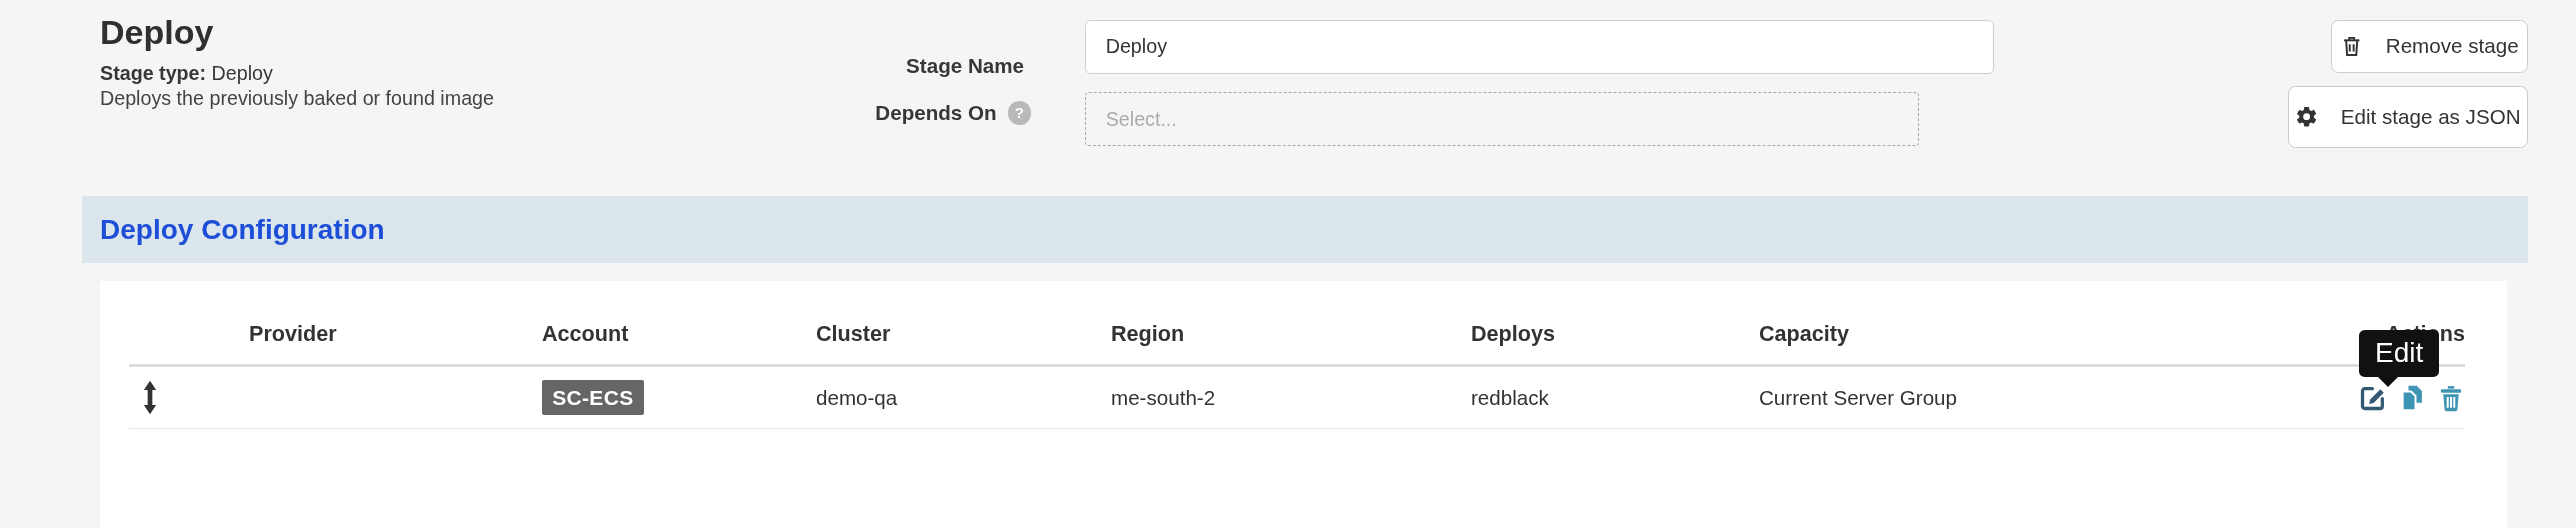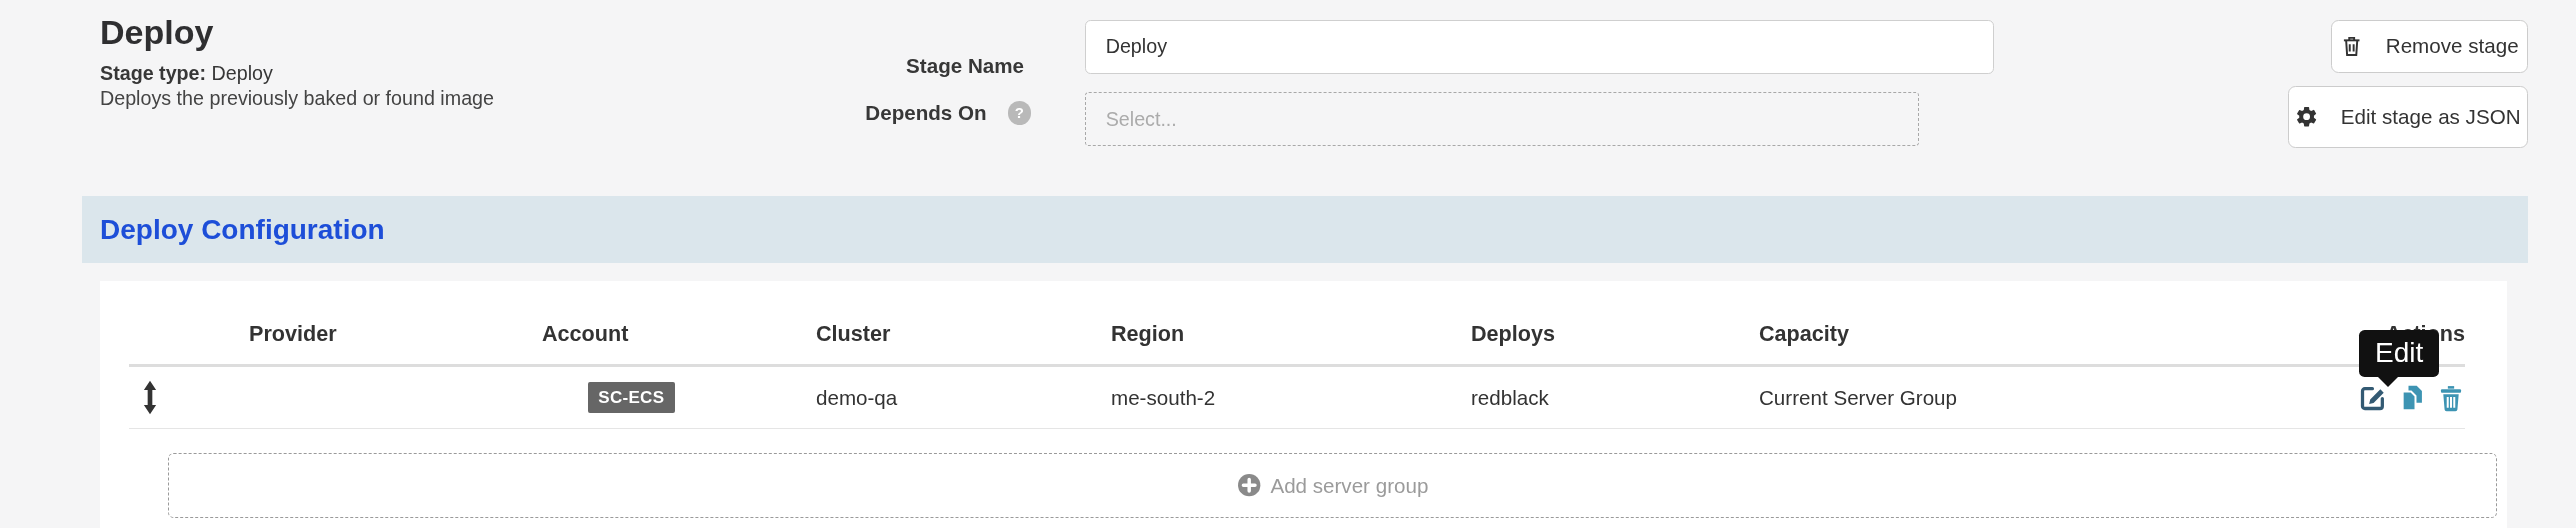--- a/index.html
+++ b/index.html
@@ -15,21 +15,21 @@
   
   .stage-summary { position:absolute; left:100px; top:11.2px; width:731px; }
   .stage-title { font-size:34px; font-weight:700; color:#2f2f31; line-height:1.25; }
   .stage-type-line { font-size:19.7px; margin-top:8.4px; color:#373737; }
   .stage-type-line b { font-weight:700; }
   .stage-desc { font-size:19.7px; margin-top:2px; color:#444; }
 
   
   .lbl { position:absolute; font-size:20.6px; font-weight:700; color:#373737; text-align:right; }
   .lbl-stage-name { left:750px; top:34px; width:274px;margin-top:20px; }
-  .lbl-depends { left:712px; top:101px; width:319px; display:flex; justify-content:flex-end; align-items:center; gap:21px; }
+  .lbl-depends { left:712px; top:101px; width:319px; display:flex; justify-content:flex-end; align-items:center; gap:11px; }
   .q-icon { width:23.4px; height:23.4px; border-radius:50%; background:#b9b9b9; color:#fff;
             display:inline-flex; align-items:center; justify-content:center; flex:0 0 auto; }
   .q-icon::after { content:"?"; font-size:15px; font-weight:700; line-height:1; }
   .stage-name-input {
     position:absolute; left:1085px; top:19.7px; width:909px; height:54px;
     border:0.9px solid #cfcfcf; border-radius:5.6px; background:#fff;
     font-family:"Liberation Sans", sans-serif; font-size:19.7px; color:#333; padding:0 19.7px;
   }
   .depends-select {
     position:absolute; left:1085px; top:92px; width:834px; height:54px;
@@ -55,22 +55,22 @@
 
   .cfg-table { position:absolute; left:29px; top:0; width:2336px; }
   .t-row { display:grid; grid-template-columns:120px 293px 274px 295px 360px 288px 431px 275px; }
   .t-head { height:86px; border-bottom:3.7px solid #ddd; }
   .t-head .cell { display:flex; align-items:flex-end; padding-bottom:17px;
                   font-size:21.6px; font-weight:700; color:#333; }
   .t-head .cell.right { justify-content:flex-end; }
   .t-data { height:62px; border-bottom:1.9px solid #e5e5e5; }
   .t-data .cell { display:flex; align-items:center; font-size:20.6px; color:#333; }
   .cell-handle { padding-left:12.2px; }
-  .badge { background:var(--badge, #666); color:#fff; font-size:17px; font-weight:700;
-           padding:5.6px 10.3px; border-radius:1.9px; letter-spacing:0.3px;margin-left:46px; }
+  .badge { background:var(--badge, #666); color:#fff; font-size:21px; font-weight:700;
+           padding:5.6px 10.3px; border-radius:1.9px; letter-spacing:0.3px; }
   .cell-actions { justify-content:flex-end; gap:11.2px; }
   .icon-btn { display:inline-flex; cursor:pointer; background:none; border:none; padding:0; }
   .icon-edit { color:var(--accent_dark, #335a73); }
   .icon-teal { color:var(--accent, #3d94b3); }
 
   
   .tooltip { position:absolute; left:2359px; top:330px; z-index:5;
              background:var(--tooltip_bg, #111); color:#fff; font-size:28px;
              padding:6.6px 16px 8.4px; border-radius:5.6px; }
   .tooltip::after { content:""; position:absolute; left:19px; top:100%;
@@ -185,29 +185,20 @@
                 <path d="M9.3 1.8h5.4v2.2H9.3z" fill="currentColor"></path>
                 <rect x="3.4" y="4.6" width="17.2" height="2.8" rx="0.8" fill="currentColor"></rect>
                 <path d="M5.4 8.8h13.2l-1.1 13a1.7 1.7 0 0 1-1.7 1.5H8.2a1.7 1.7 0 0 1-1.7-1.5z" fill="currentColor"></path>
                 <path d="M9.2 11.2v9.2M12 11.2v9.2M14.8 11.2v9.2" stroke="#fff" stroke-width="1.7"></path>
               </svg>
             </span>
           </button>
         </div>
       </div>
 
-      <button class="add-box">
-        <span style="display:inline-flex;">
-          <svg width="24.4" height="24.4" viewBox="0 0 24 24">
-            <circle cx="12" cy="12" r="11" fill="#8a8a8a"></circle>
-            <path d="M12 6.3v11.4M6.3 12h11.4" stroke="#fff" stroke-width="3.4" stroke-linecap="round"></path>
-          </svg>
-        </span>
-        <span>Add server group</span>
-      </button>
 
     </div>
   </div>
 
   <div class="tooltip">Edit</div>
 
 </div>
 
 
 </body></html>

